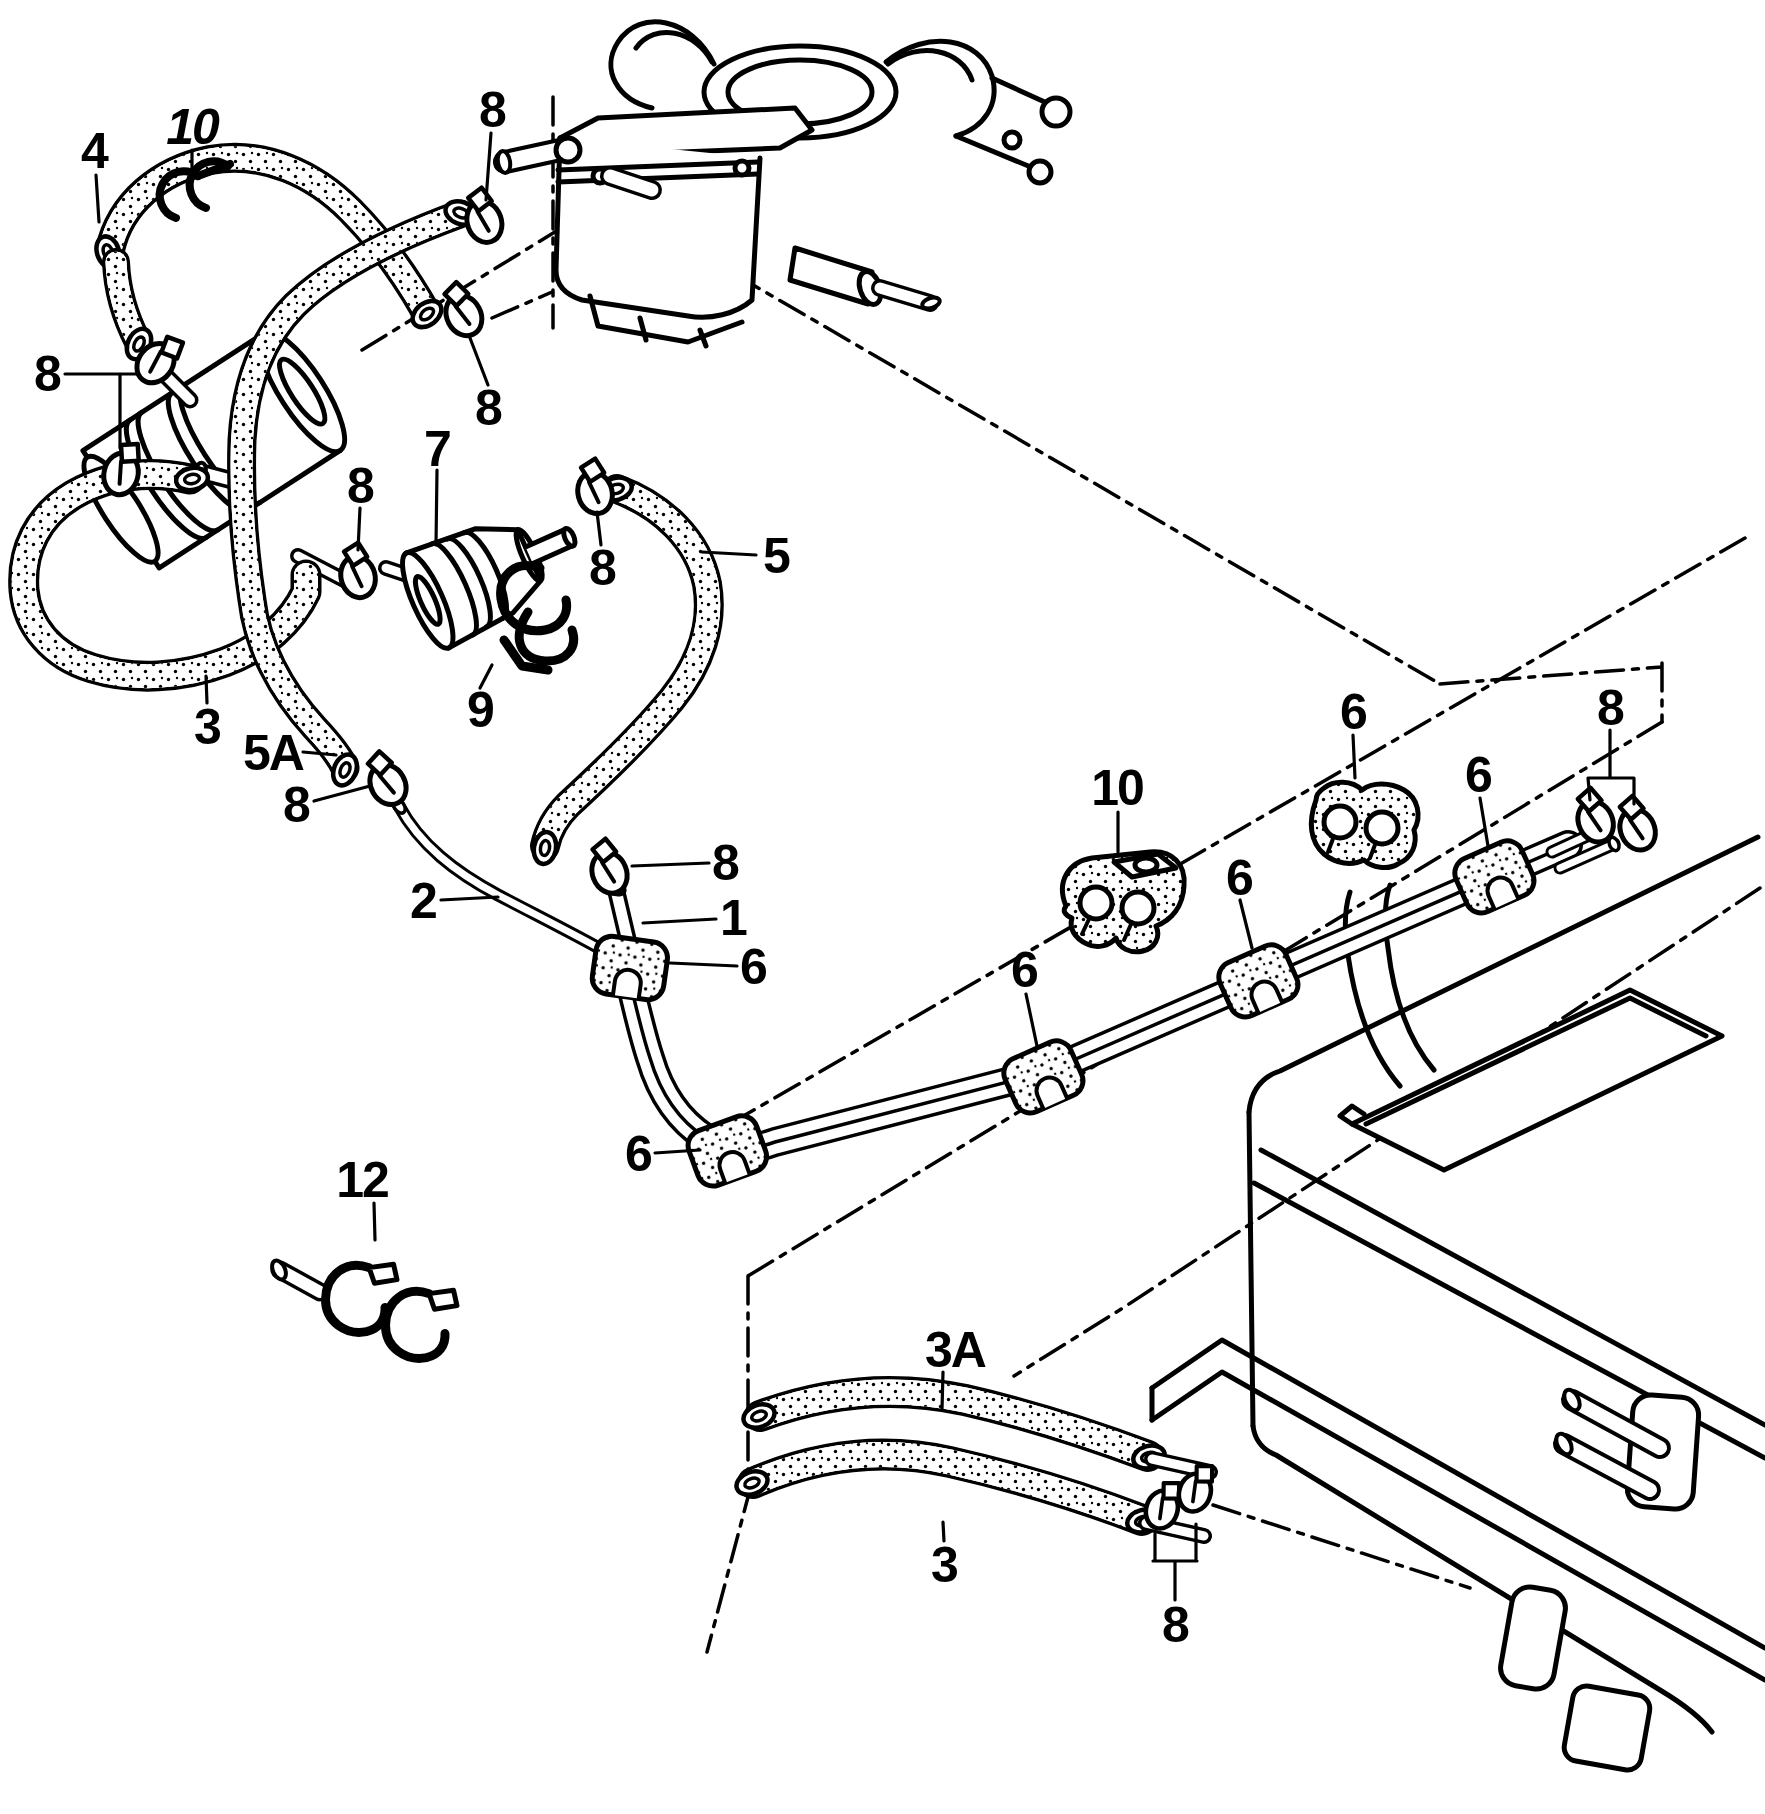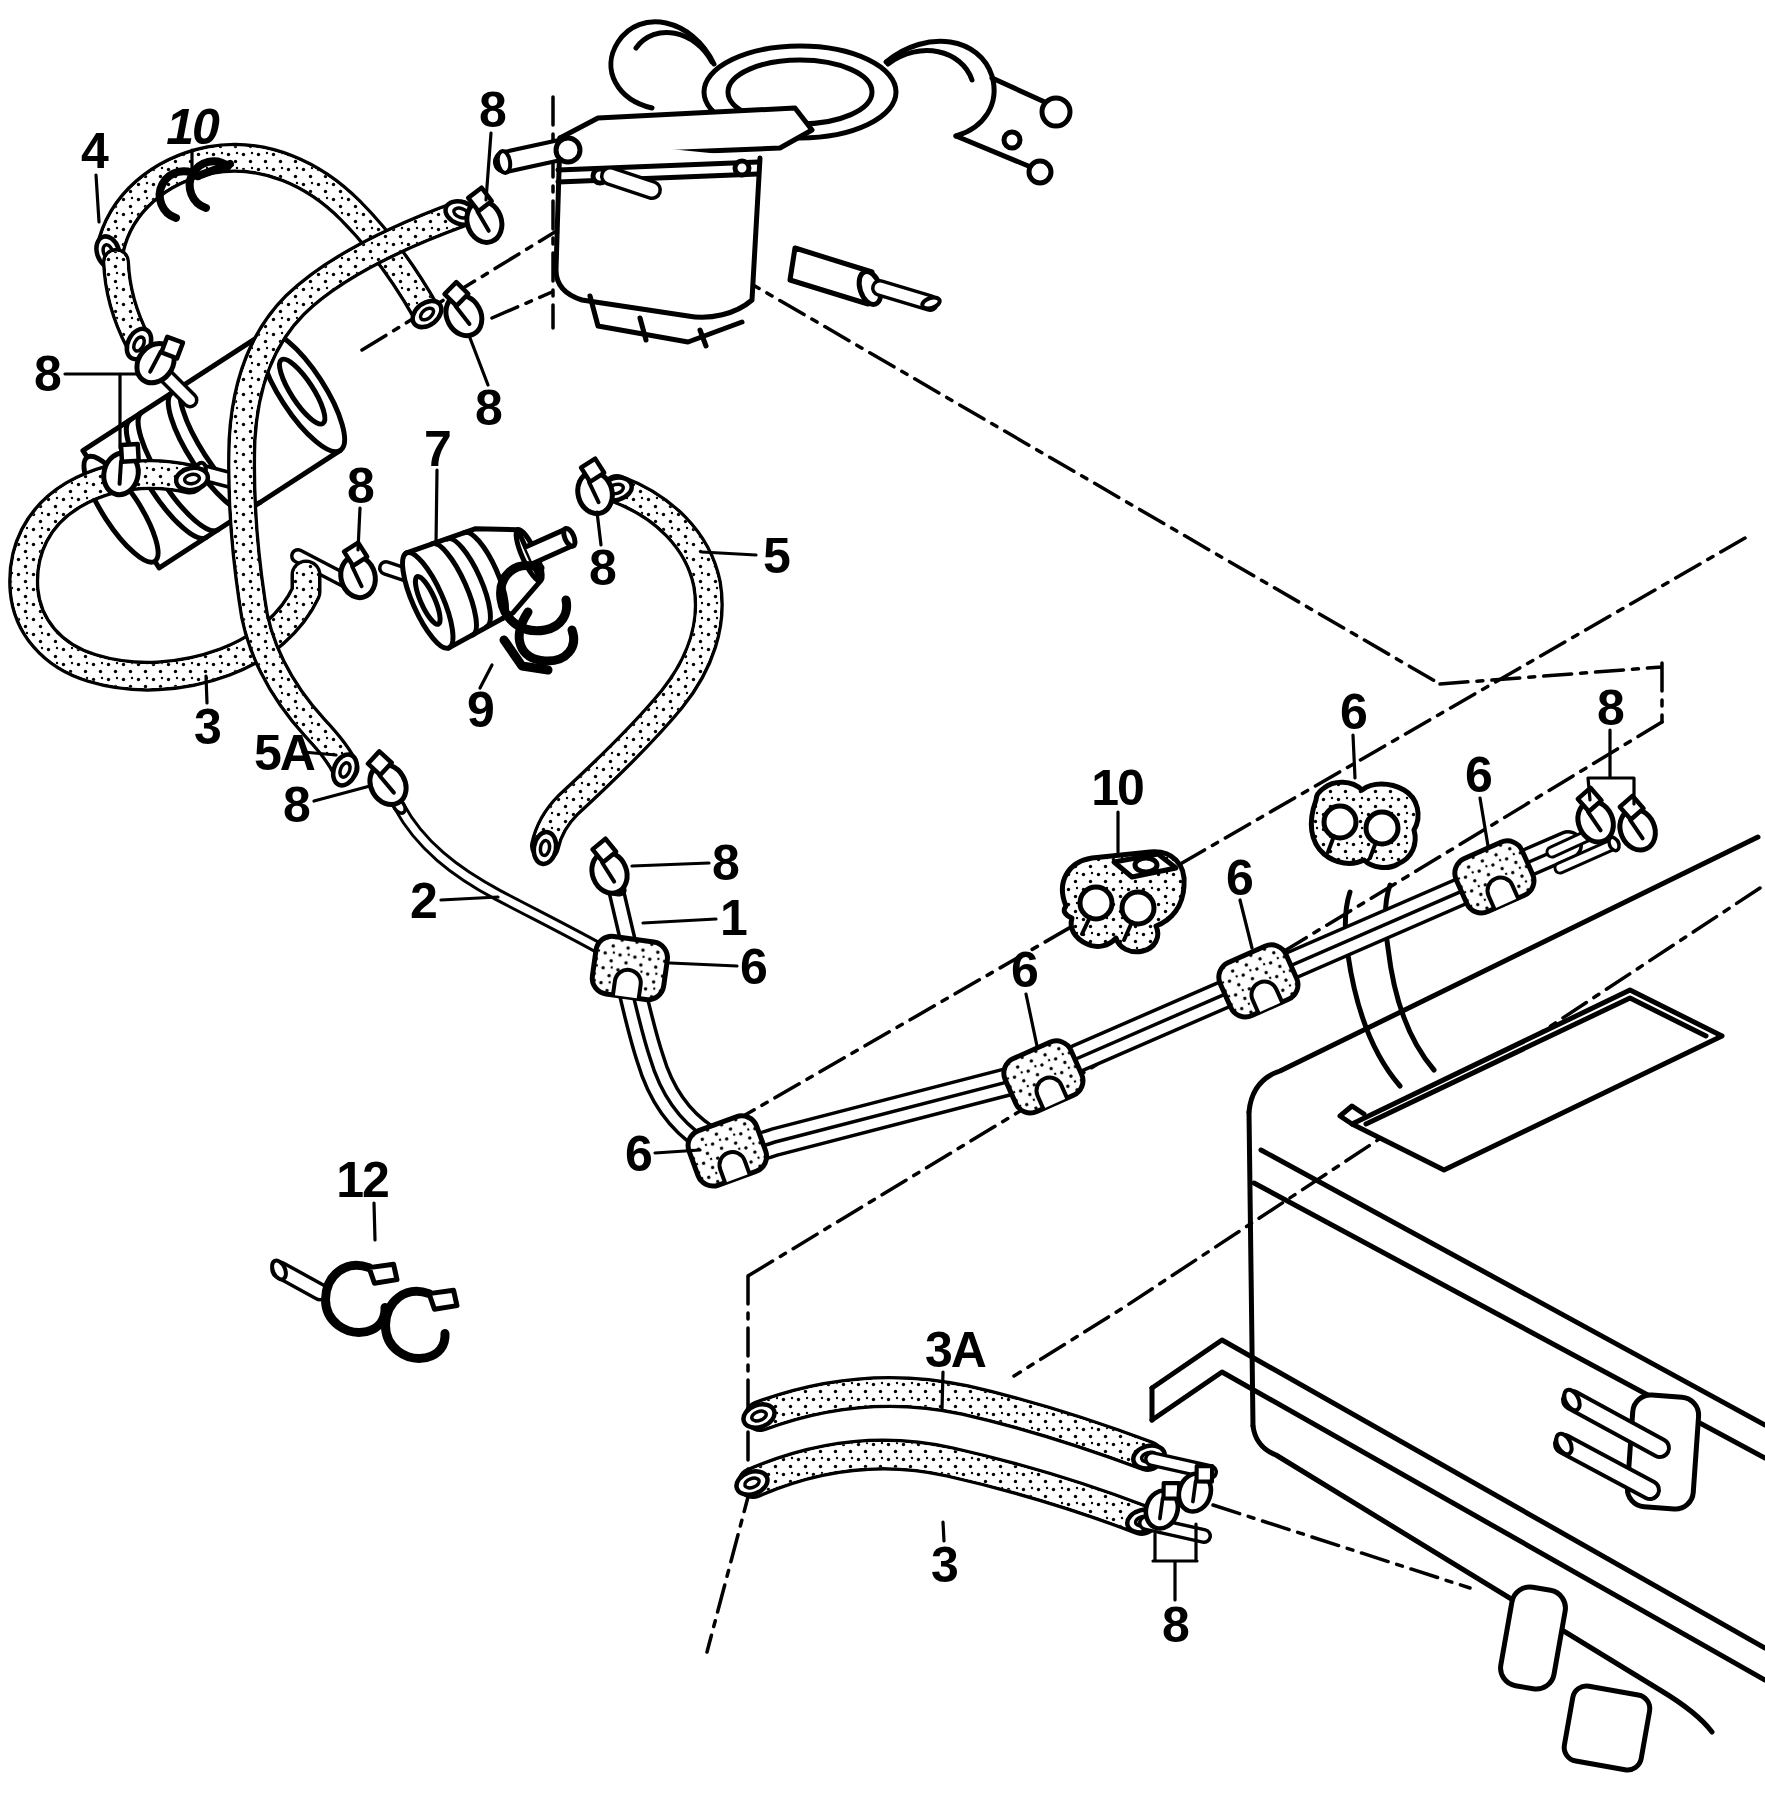--- a/index.html
+++ b/index.html
@@ -342,21 +342,21 @@
       <span class="part-label" style="left: 94px; top: 151px;">4</span>
       <span class="part-label" style="left: 192px; top: 127px; font-style: italic;">10</span>
       <span class="part-label" style="left: 492px; top: 110px;">8</span>
       <span class="part-label" style="left: 488px; top: 408px;">8</span>
       <span class="part-label" style="left: 47px; top: 374px;">8</span>
       <span class="part-label" style="left: 437px; top: 449px;">7</span>
       <span class="part-label" style="left: 360px; top: 486px;">8</span>
       <span class="part-label" style="left: 602px; top: 568px;">8</span>
       <span class="part-label" style="left: 776px; top: 556px;">5</span>
       <span class="part-label" style="left: 207px; top: 727px;">3</span>
-      <span class="part-label" style="left: 284px; top: 753px;">5A</span>
+      <span class="part-label" style="left: 273px; top: 753px;">5A</span>
       <span class="part-label" style="left: 296px; top: 805px;">8</span>
       <span class="part-label" style="left: 480px; top: 710px;">9</span>
       <span class="part-label" style="left: 423px; top: 901px;">2</span>
       <span class="part-label" style="left: 725px; top: 863px;">8</span>
       <span class="part-label" style="left: 733px; top: 918px;">1</span>
       <span class="part-label" style="left: 753px; top: 967px;">6</span>
       <span class="part-label" style="left: 638px; top: 1154px;">6</span>
       <span class="part-label" style="left: 1117px; top: 788px;">10</span>
       <span class="part-label" style="left: 1024px; top: 970px;">6</span>
       <span class="part-label" style="left: 1239px; top: 878px;">6</span>

